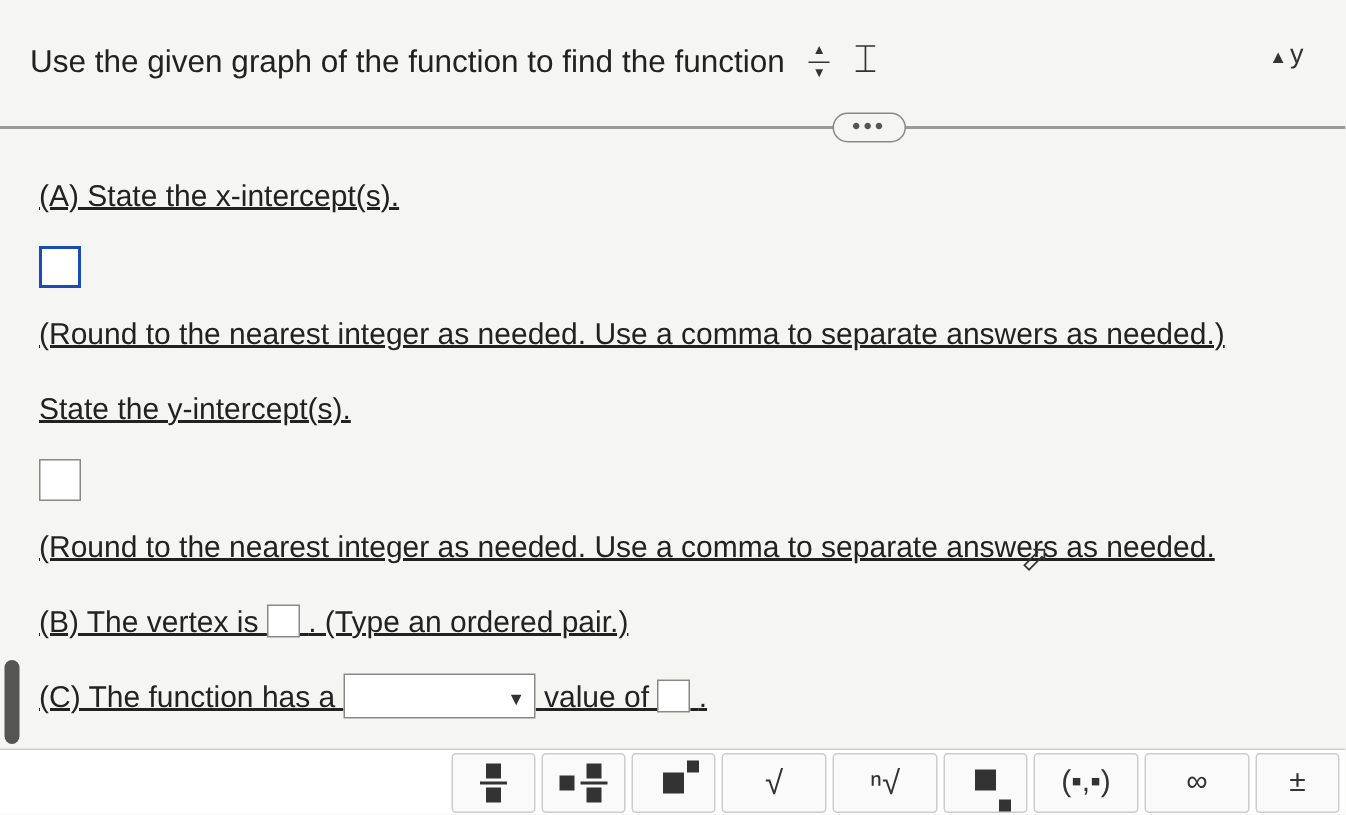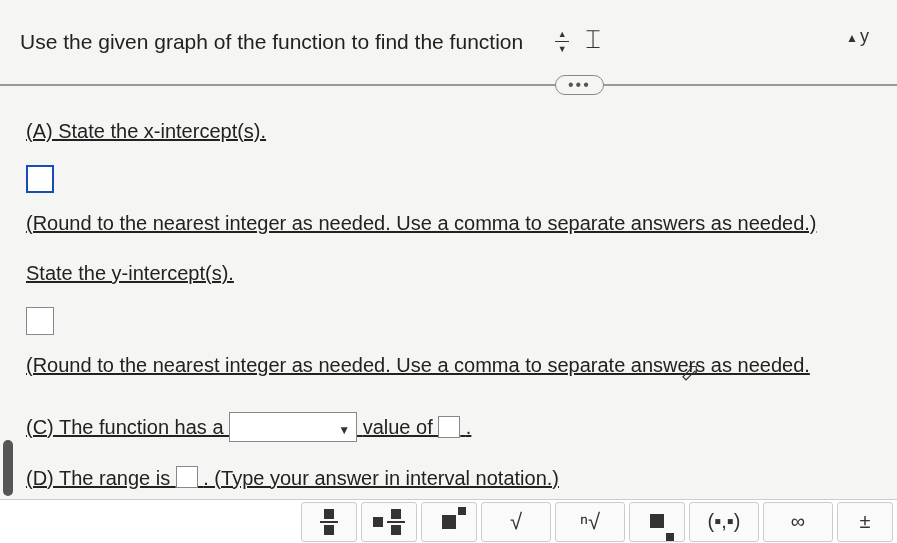--- a/index.html
+++ b/index.html
@@ -10,21 +10,21 @@
       height: 543px;
       overflow: hidden;
       color: #222;
       position: relative;
     }
     .header {
       padding: 26px 6px 16px 20px;
       font-size: 21px;
       display: flex;
       align-items: center;
-      gap: 24px;
+      gap: 8px;
     }
     .header-text { flex: 0 0 auto; }
     .header-icons {
       display: flex;
       align-items: center;
       gap: 16px;
       margin-left: 8px;
     }
     .fraction-icon {
       display: flex;
@@ -232,22 +232,27 @@
     <span class="input-small"></span>
   </div>
   <div class="row">(Round to the nearest integer as needed. Use a comma to separate answers as needed.)</div>
 
   <div class="row" style="margin-top:18px">State the y-intercept(s).</div>
   <div class="row">
     <span class="input-small light"></span>
   </div>
   <div class="row">(Round to the nearest integer as needed. Use a comma to separate answers as needed.</div>
 
-
-  <div class="row" style="margin-top:30px">
+  <div class="row" style="margin-top:18px">
+    <span>(B) The vertex is </span>
+    <span class="input-tiny"></span>
+    <span>. (Type an ordered pair.)</span>
+  </div>
+
+  <div class="row" style="margin-top:18px">
     <span>(C) The function has a </span>
     <span class="select-box">
         <span class="tri"></span>
       </span>
     <span> value of </span>
     <span class="input-tiny"></span>
     <span>.</span>
   </div>
 
   <div class="row" style="margin-top:18px">

